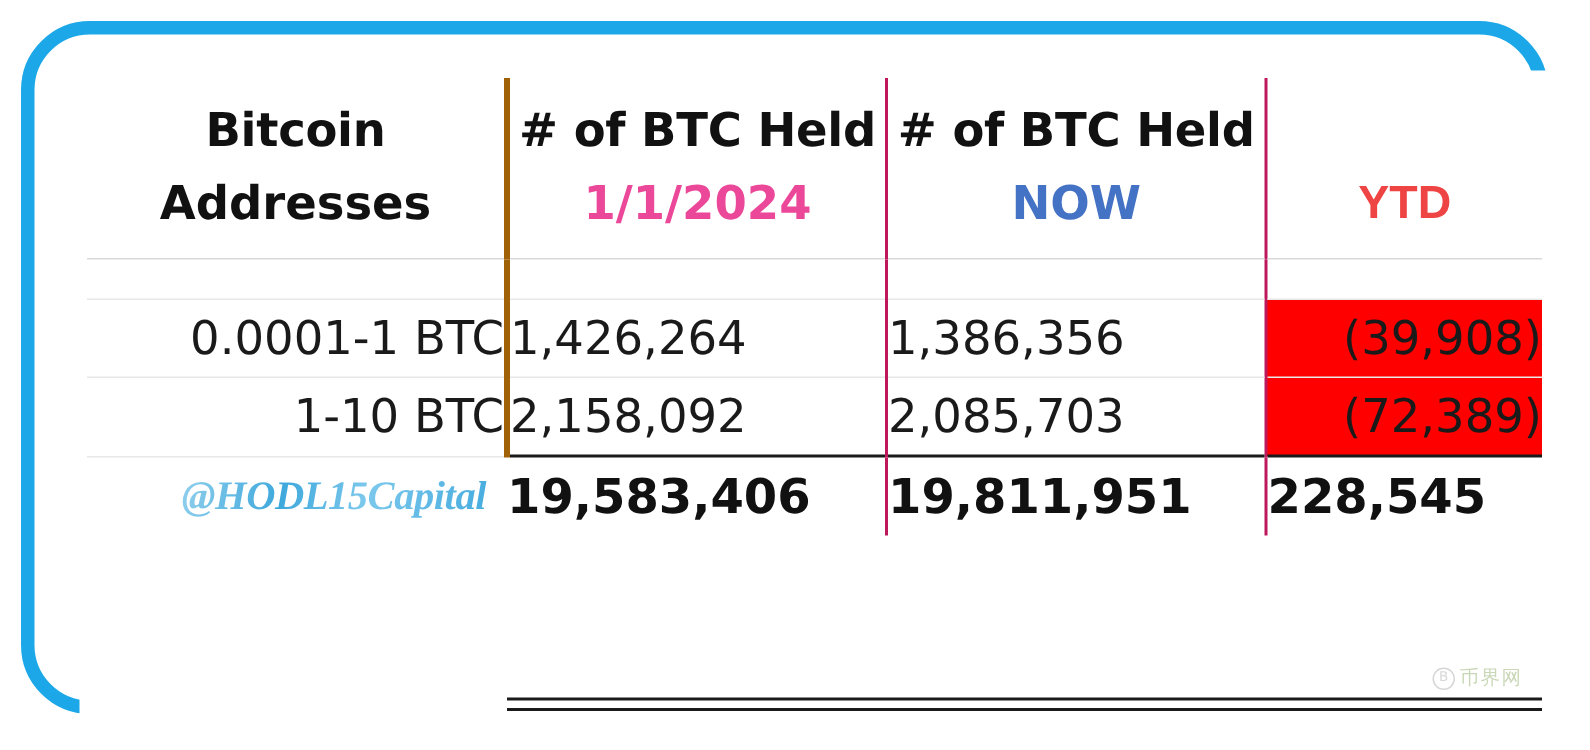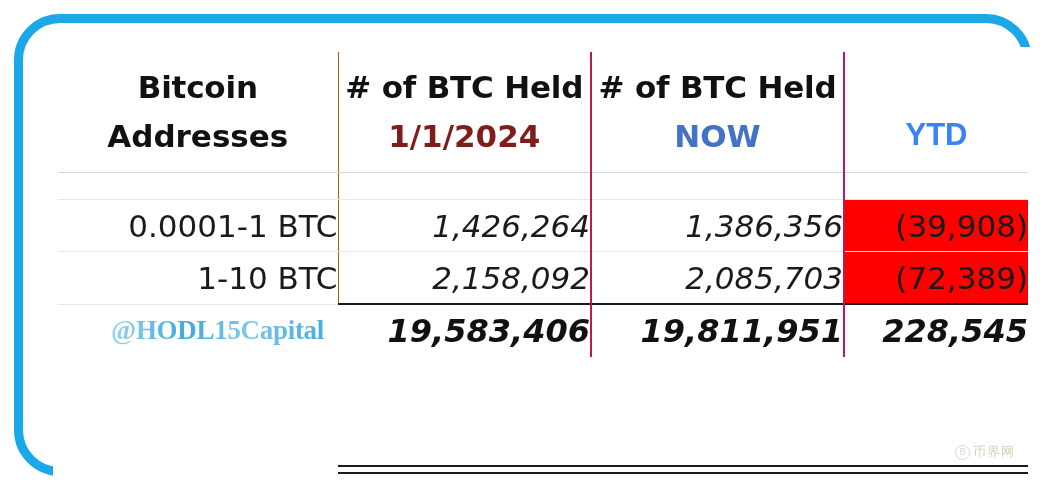--- a/index.html
+++ b/index.html
@@ -58,47 +58,47 @@
   
   .hdr-cell {
     text-align: center;
     font-weight: bold;
     color: #111111;
     line-height: 1.05;
     padding-bottom: 4px;
   }
   .hdr-line1 { font-size: 31px; letter-spacing: -0.2px; }
   .hdr-line2 { font-size: 31px; margin-top: 16px; }
-  .hdr-date  { color: #7f1d1d; }
+  .hdr-date  { color: #ec4899; }
   .hdr-now   { color: #4472C4; }
   .hdr-ytd   {
     font-family: "Liberation Sans", sans-serif;
     font-size: 31px;
-    color: #3b82f6;
+    color: #ef4444;
   }
   .hdr-ytd-wrap { padding-top: 46px; }
 
   .hdr-row td { height: 120px; border-bottom: 1px solid #D9D9D9; }
 
   
   .spacer-row td { height: 26px; border-bottom: 1px solid #E8E8E8; }
 
   
   .data-row td {
     height: 51px;
     font-size: 31px;
     color: #1a1a1a;
     border-bottom: 1px solid #E8E8E8;
     font-weight: normal;
   }
   .lbl   { text-align: right; padding-right: 12px; }
-  .num   { text-align: right; padding-right: 14px; font-style: italic; }
-
-  
-  .vr-light { border-right: 1px solid #a16207; }
+  .num   { text-align: left; padding-right: 14px; }
+
+  
+  .vr-light { border-right: 4px solid #a16207; }
   .vr-dark  { border-right: 2px solid #be185d; }
 
   
   .ytd {
     text-align: right;
     font-weight: bold;
     font-size: 31px;
   }
   .ytd-neg { background: #FF0000; color: #6B0000; border-bottom: none; }
   .ytd-pos { background: #00E817; color: #0A2A00; border-bottom: none; }
@@ -117,20 +117,21 @@
     text-align: right;
     padding-right: 14px;
     font-family: "Liberation Serif", serif;
     font-weight: bold;
     font-size: 27px;
     background: linear-gradient(100deg,#BFE4F5 0%, #9FD6F0 18%, #3EA8DC 46%, #7CC8EC 66%, #3EA8DC 100%);
     -webkit-background-clip: text;
     background-clip: text;
     color: transparent;
     letter-spacing: -0.3px;
+    font-style: italic;
   }
 
   
   #dbl-under {
     position: absolute;
     left: 285px;
     top: 418px;
     width: 690px;
     height: 5px;
     border-top: 2px solid #1a1a1a;

